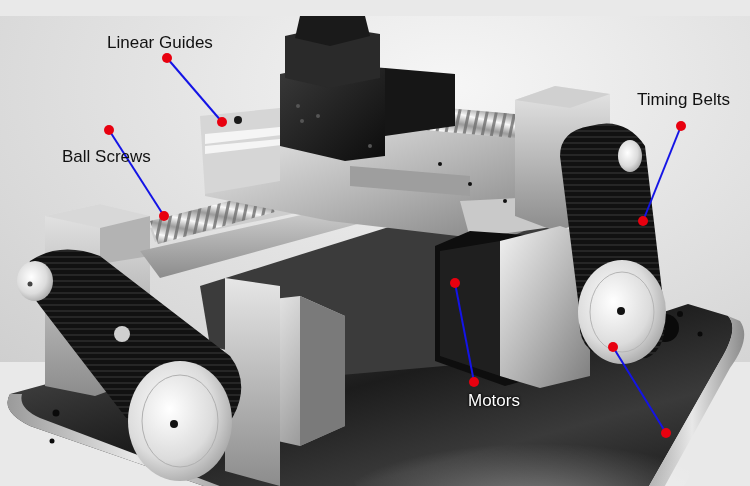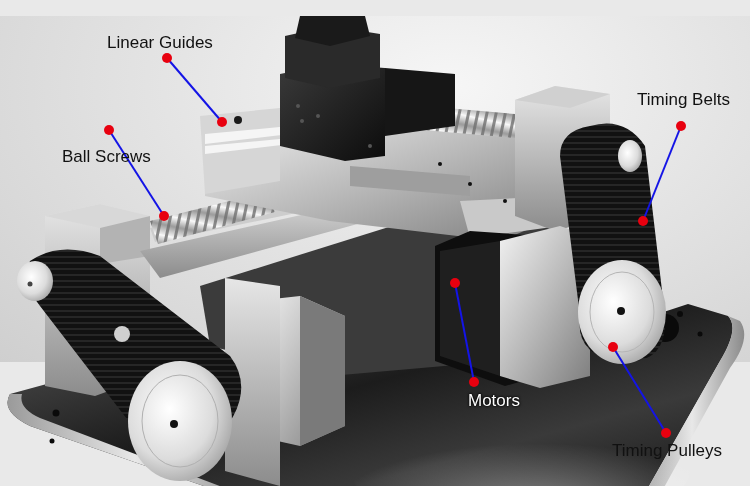--- a/index.html
+++ b/index.html
@@ -183,14 +183,13 @@
         <circle cx="613" cy="331" r="5" fill="#e8000f"></circle>
         <circle cx="666" cy="417" r="5" fill="#e8000f"></circle>
       </g>
     </g>
   </svg>
 
   <div class="label dark" style="left:107px; top:17px;">Linear Guides</div>
   <div class="label dark" style="left:62px; top:91px;margin-top:40px;">Ball Screws</div>
   <div class="label dark" style="left:637px; top:74px;">Timing Belts</div>
   <div class="label light" style="left:452px; top:375px;margin-left:16px;">Motors</div>
-  <div class="label dark" style="left:612px; top:425px;">Timing Pulleys</div>
 </div>
 
 </body></html>

